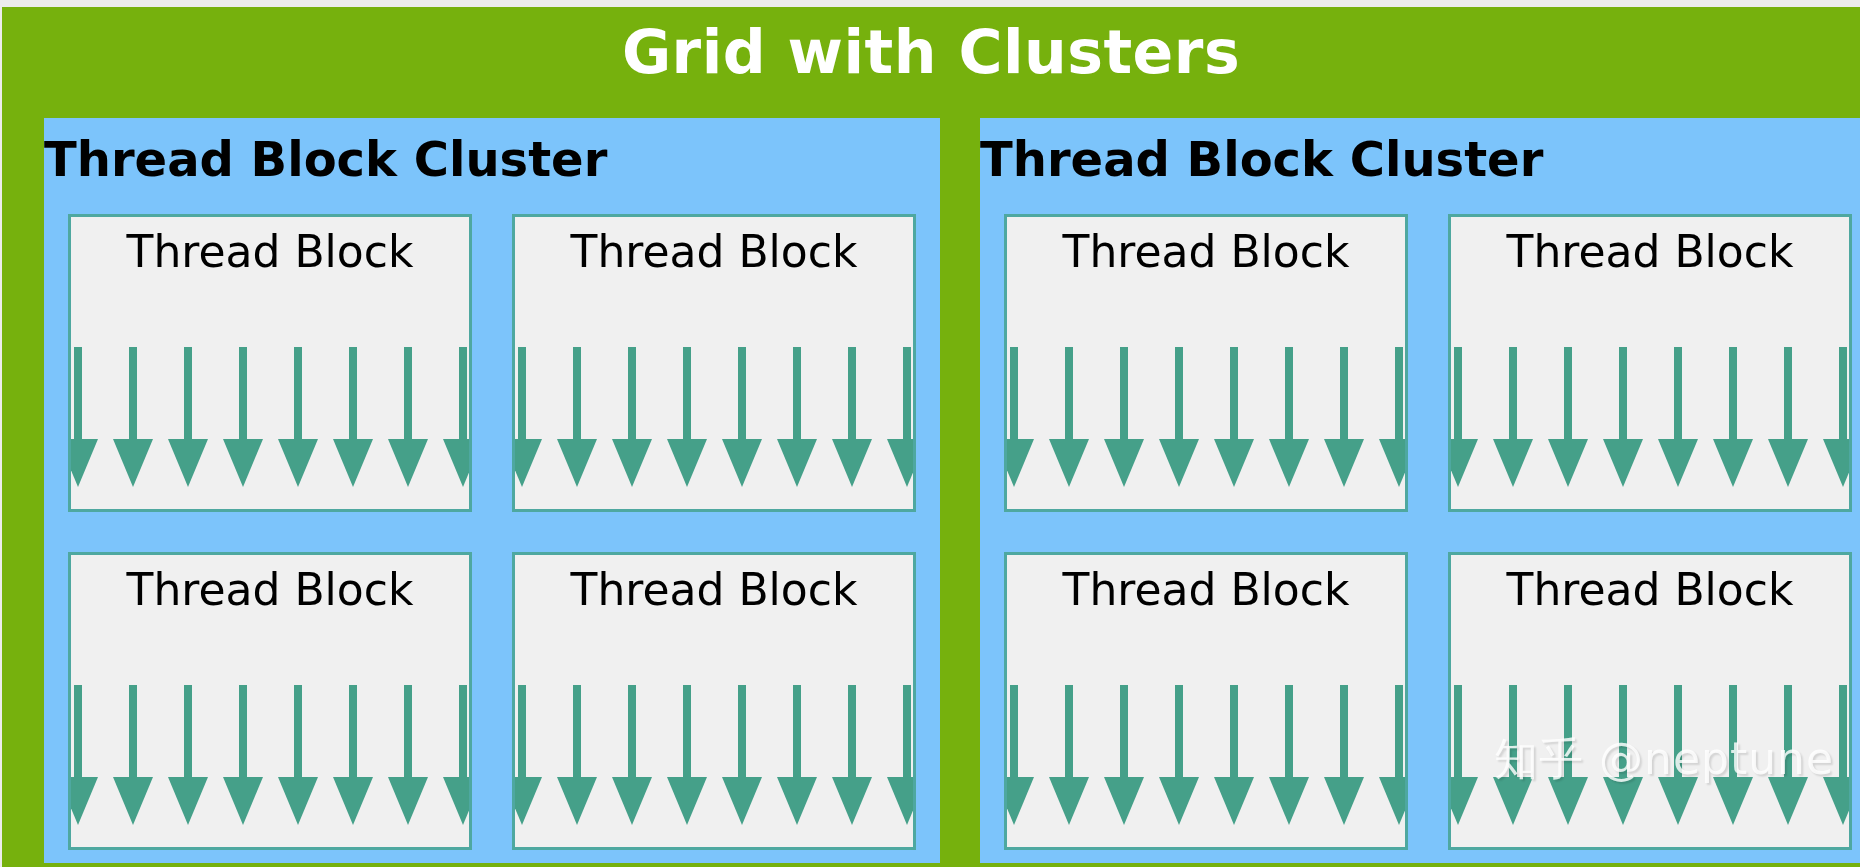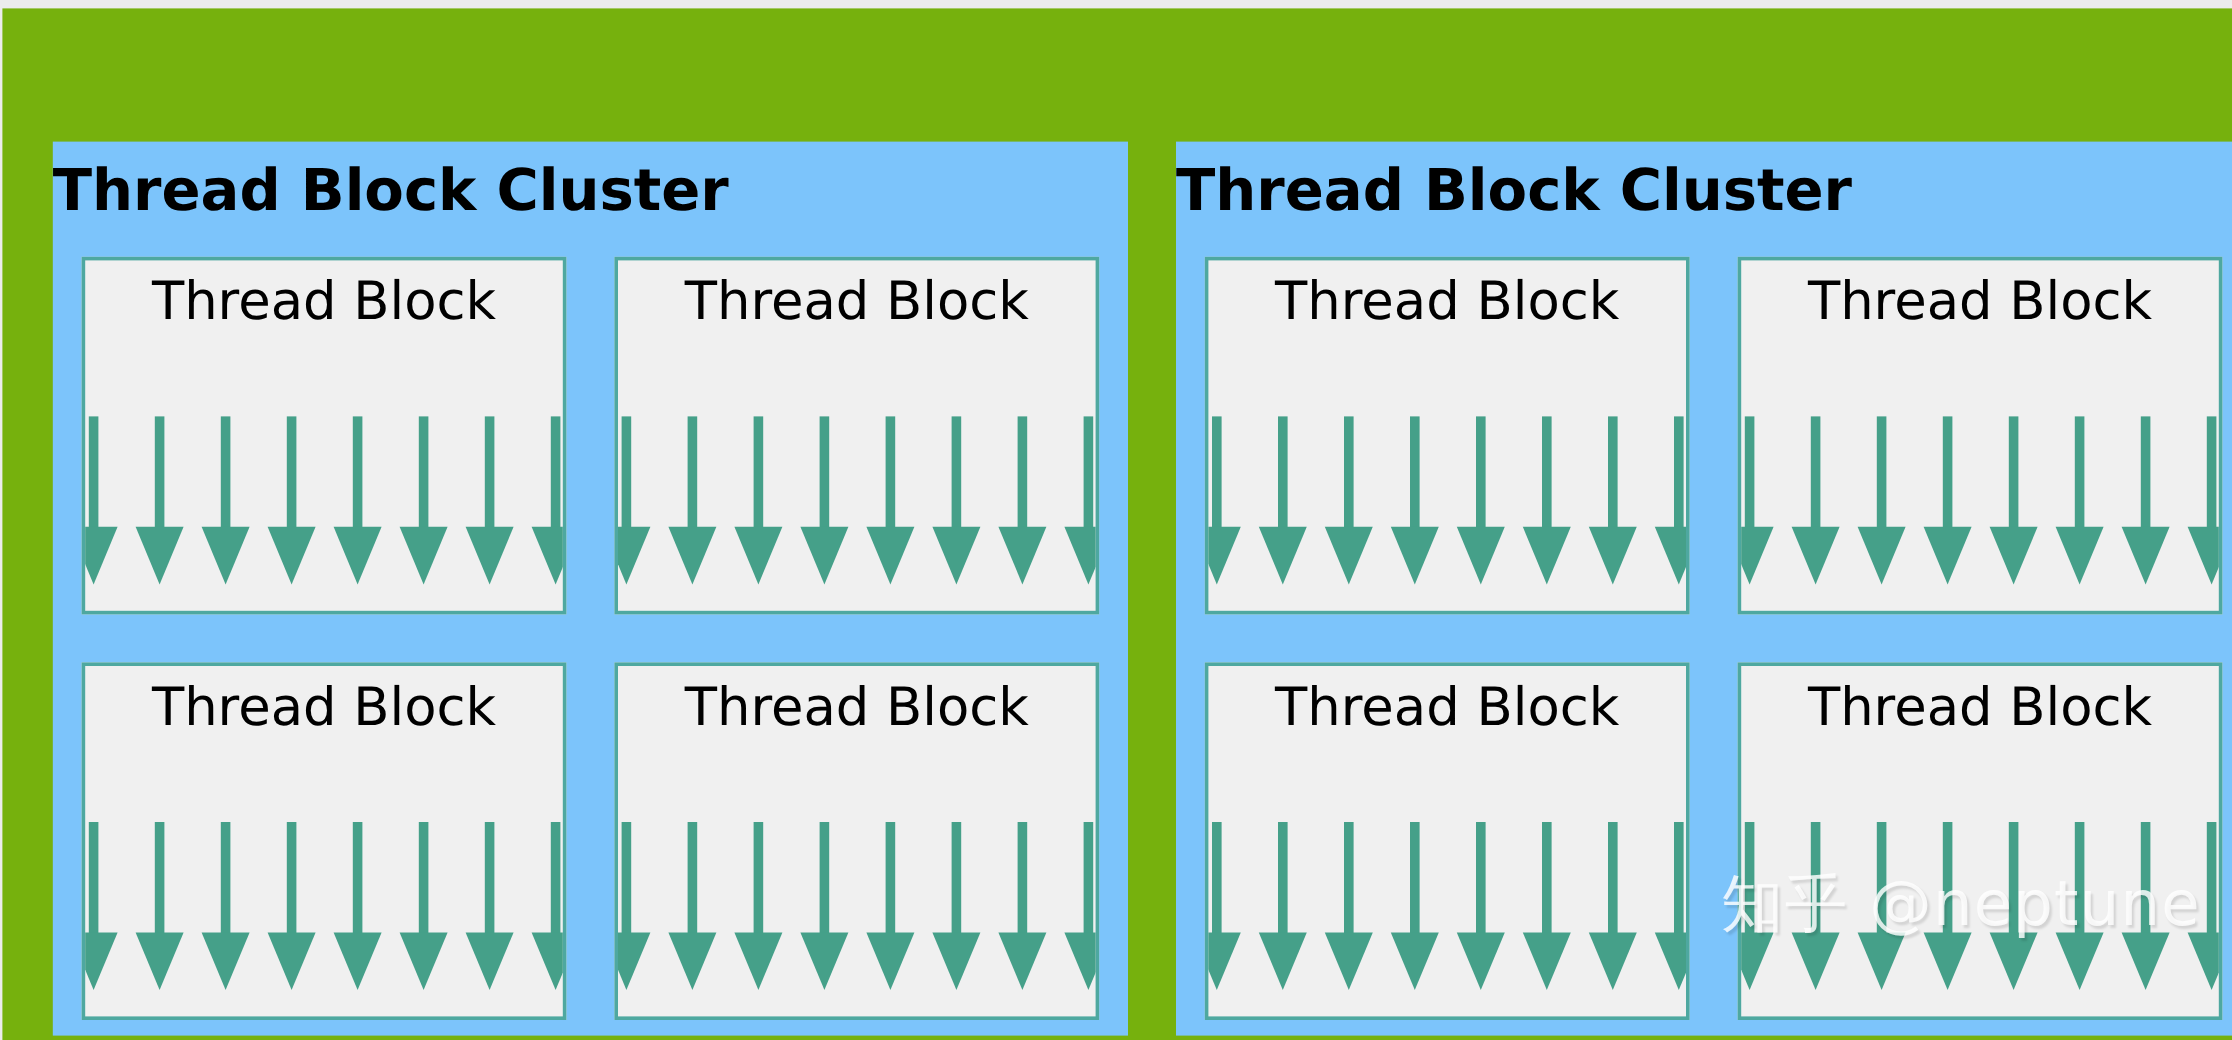--- a/index.html
+++ b/index.html
@@ -131,35 +131,36 @@
     height: 0;
     border-left: 20px solid transparent;
     border-right: 20px solid transparent;
     border-top: 48px solid #45a089;
   }
   
   .watermark {
     position: absolute;
     right: 26px;
     bottom: 78px;
-    font-size: 52px;
+    font-size: 44px;
     color: rgba(255,255,255,0.82);
     text-shadow: 2px 2px 2px rgba(0,0,0,0.12);
     white-space: nowrap;
     pointer-events: none;
     letter-spacing: 1px;
   }
 </style>
 </head>
 <body>
 
 <div id="canvas">
 
   <div class="grid-outer">
 
+    <div class="grid-title">Grid with Clusters</div>
 
     <div class="cluster cluster-left">
       <div class="cluster-title">Thread Block Cluster</div>
       <div class="block-grid">
 
         <div class="thread-block">
           <div class="tb-title">Thread Block</div>
           <div class="arrow-row">
             <div class="arrow">
                 <span class="shaft"></span>

